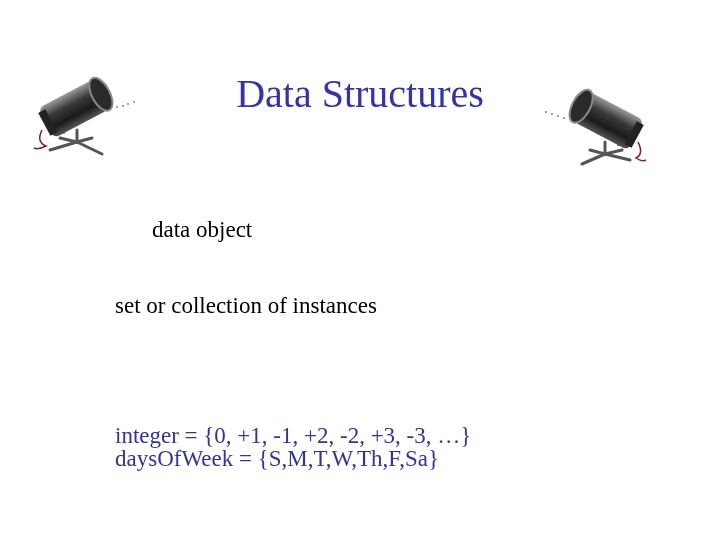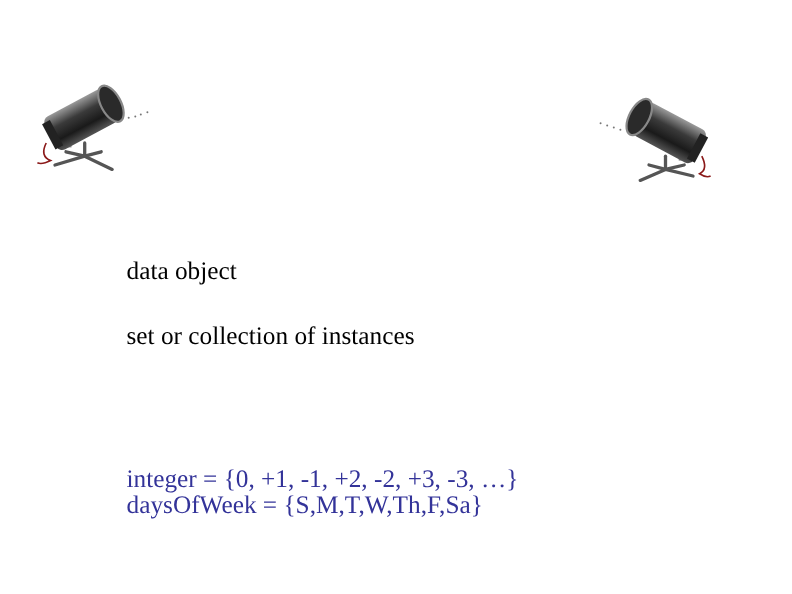--- a/index.html
+++ b/index.html
@@ -88,18 +88,19 @@
       <path d="M108 70 Q114 82 106 86 Q112 90 116 88" stroke="#8b1a1a" stroke-width="1.5" fill="none"></path>
       <g fill="#777">
         <circle cx="16" cy="40" r="0.9"></circle>
           <circle cx="22" cy="42" r="0.9"></circle>
         <circle cx="28" cy="44" r="0.9"></circle>
           <circle cx="34" cy="46" r="0.9"></circle>
       </g>
     </svg>
   </div>
 
+  <div class="title">Data Structures</div>
 
-  <div class="line black" style="top:233px;">data object</div>
+  <div class="line black" style="top:216px;margin-left:37px;">data object</div>
   <div class="line black" style="top:292px;">set or collection of instances</div>
   <div class="line blue" style="top:389px;margin-top:33px;">integer = {0, +1, -1, +2, -2, +3, -3, …}</div>
   <div class="line blue" style="top:445px;">daysOfWeek = {S,M,T,W,Th,F,Sa}</div>
 </div>
 
 </body></html>

